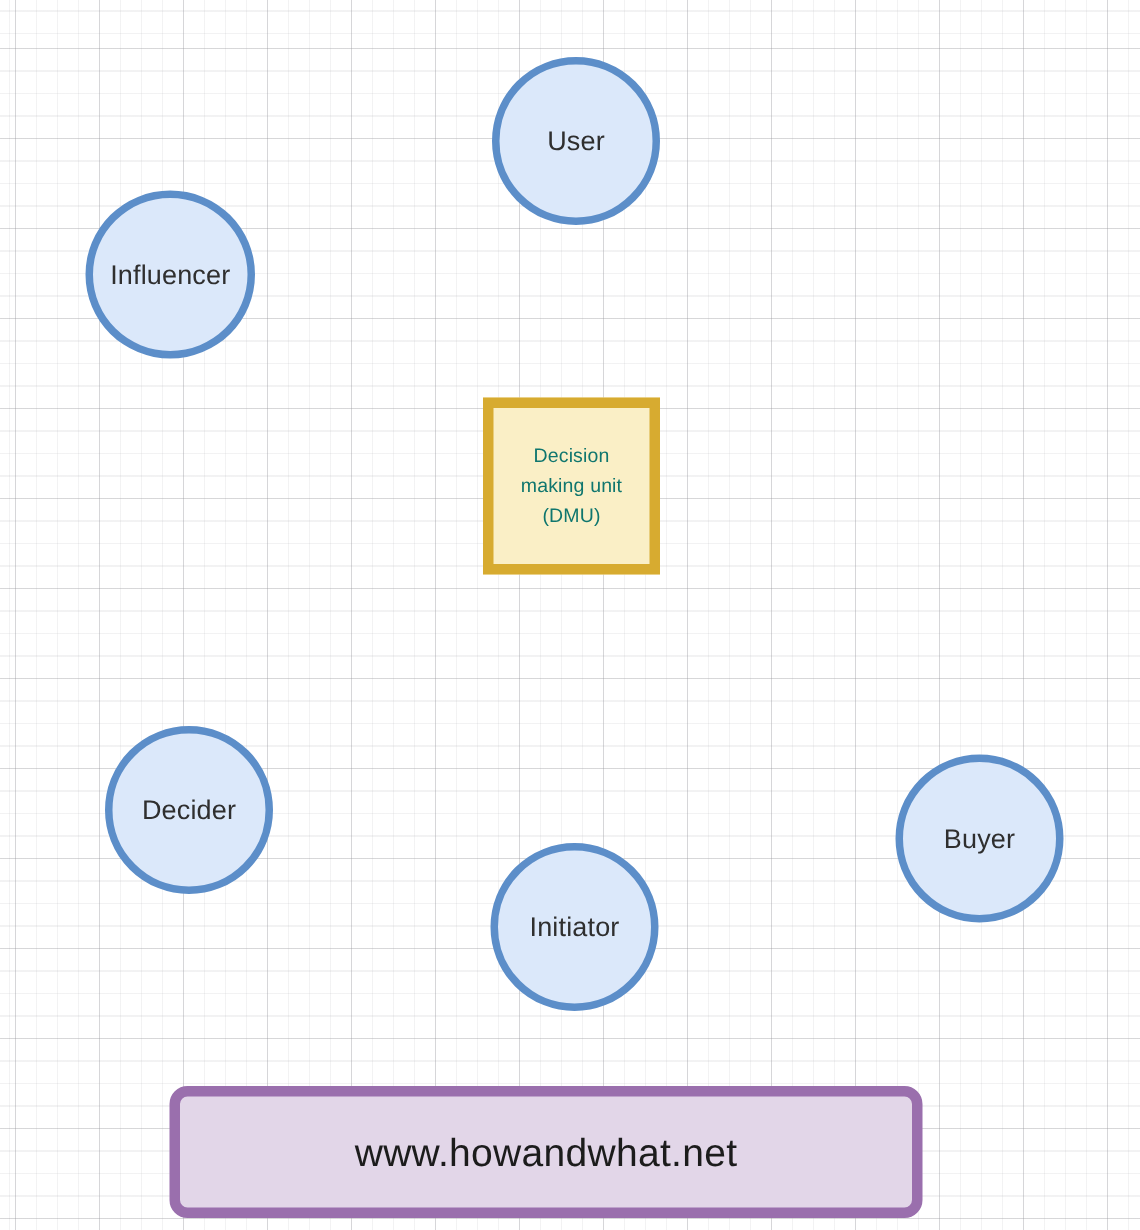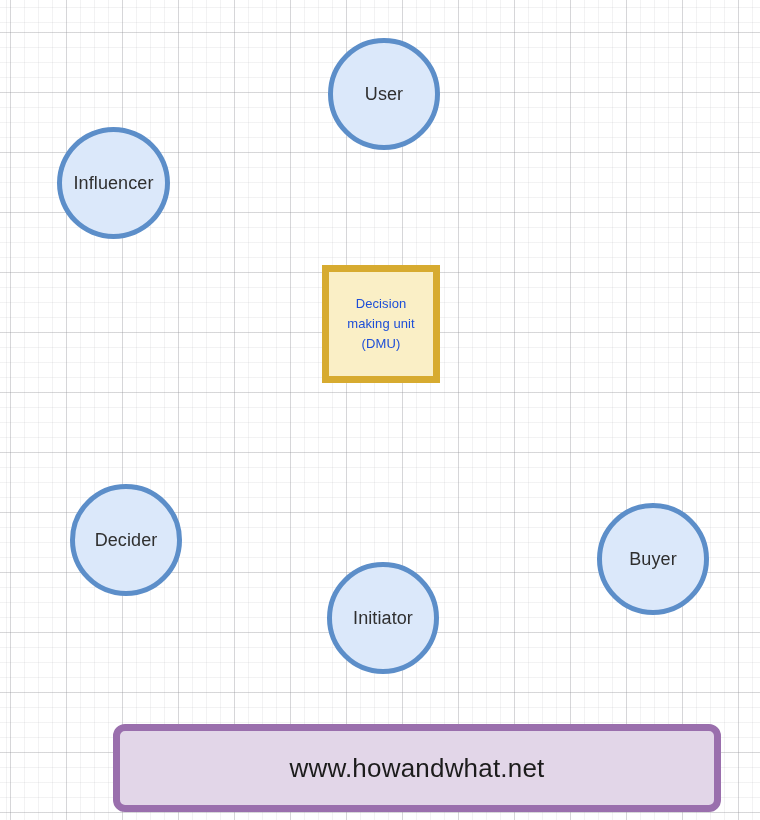--- a/index.html
+++ b/index.html
@@ -60,21 +60,21 @@
 
   .dmu-box {
     position: absolute;
     box-sizing: border-box;
     background: #faefc6;
     border: 7px solid #d7ab30;
     display: flex;
     align-items: center;
     justify-content: center;
     text-align: center;
-    color: #1d4ed8;
+    color: #0f766e;
     font-size: 13px;
     line-height: 1.55;
     letter-spacing: 0.1px;
   }
 
   .footer-banner {
     position: absolute;
     box-sizing: border-box;
     background: #e2d6e8;
     border: 7px solid #9a6fad;
@@ -115,17 +115,17 @@
   </div>
 
   <div class="dmu-box" style="left:322px; top:265px; width:118px; height:118px;">
     <div>
       <span>Decision</span><br>
       <span>making unit</span><br>
       <span>(DMU)</span>
     </div>
   </div>
 
-  <div class="footer-banner" style="left:113px; top:724px; width:608px; height:88px;">
+  <div class="footer-banner" style="left:113px; top:724px; width:502px; height:88px;">
     <span>www.howandwhat.net</span>
   </div>
 
 </div>
 
 </body></html>

